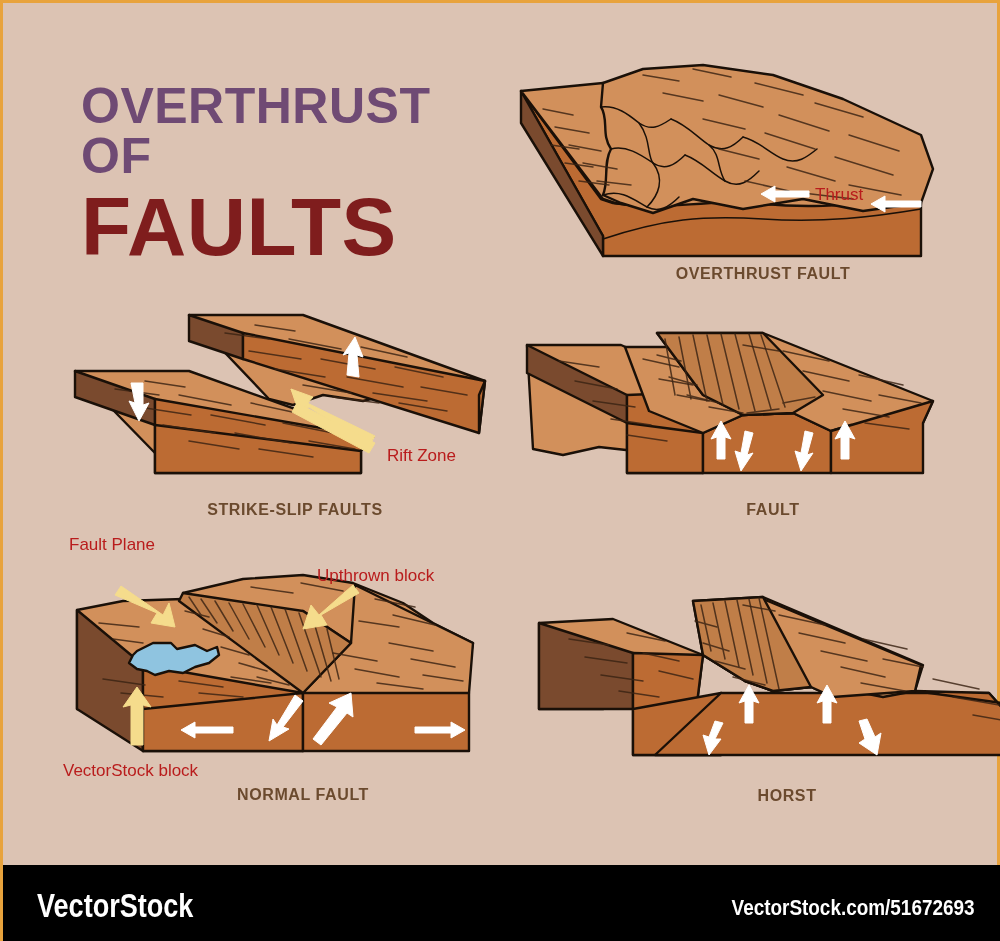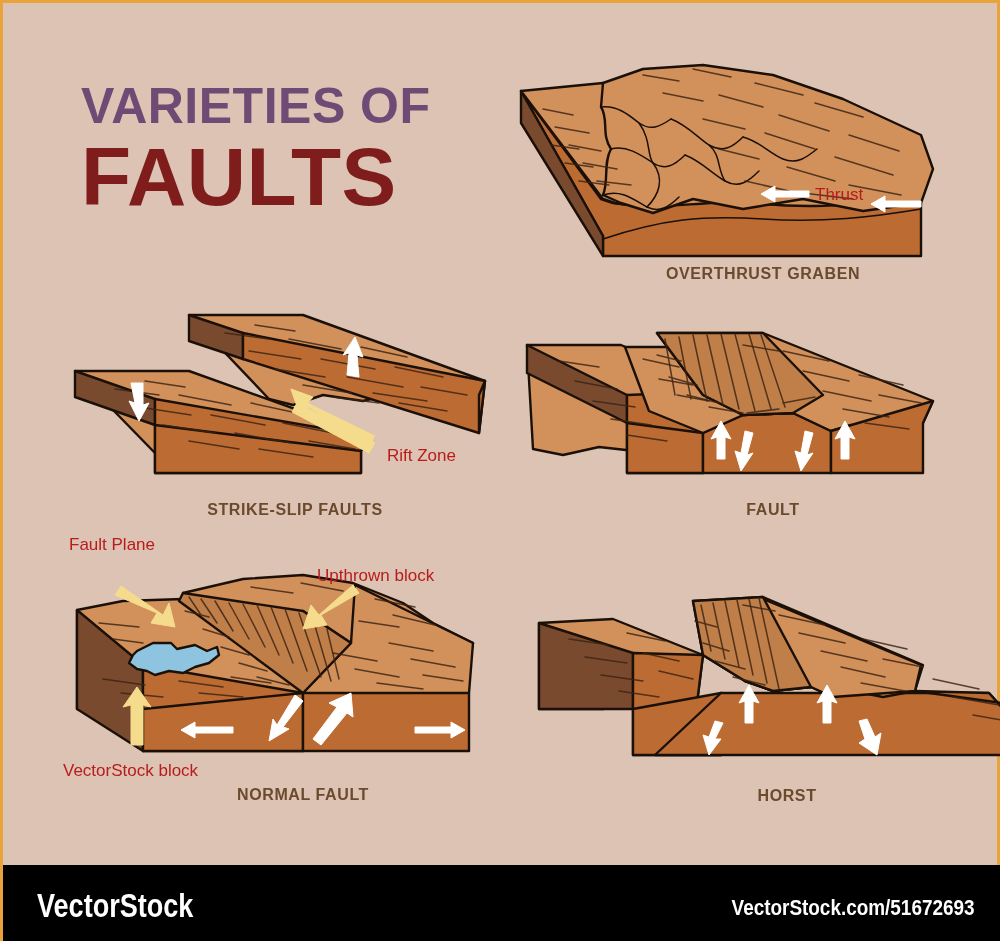--- a/index.html
+++ b/index.html
@@ -437,25 +437,25 @@
           <path class="warr" d="M820 720 L828 720 L828 698 L834 700 L824 682 L814 700 L820 698 Z"></path>
         </g>
         <g>
           <path class="warr" d="M856 718 L864 716 L872 734 L878 730 L874 752 L856 740 L862 736 Z"></path>
         </g>
       </g>
     </svg>
   </div>
 
   <div class="title-block">
-    <div class="title-line1">VARIETIES OF</div>
+    <div class="title-line1">OVERTHRUST OF</div>
     <div class="title-line2">FAULTS</div>
   </div>
 
-  <div class="caption" style="left:760px;top:262px;">OVERTHRUST GRABEN</div>
+  <div class="caption" style="left:760px;top:262px;">OVERTHRUST FAULT</div>
   <div class="caption" style="left:292px;top:498px;">STRIKE-SLIP FAULTS</div>
   <div class="caption" style="left:770px;top:498px;">FAULT</div>
   <div class="caption" style="left:300px;top:783px;">NORMAL FAULT</div>
   <div class="caption" style="left:784px;top:784px;">HORST</div>
 
   <div class="callout" style="left:812px;top:182px;color:#b91c1c;">Thrust</div>
   <div class="callout" style="left:384px;top:443px;">Rift Zone</div>
   <div class="callout" style="left:66px;top:532px;">Fault Plane</div>
   <div class="callout" style="left:314px;top:563px;">Upthrown block</div>
   <div class="callout" style="left:60px;top:758px;">VectorStock block</div>

